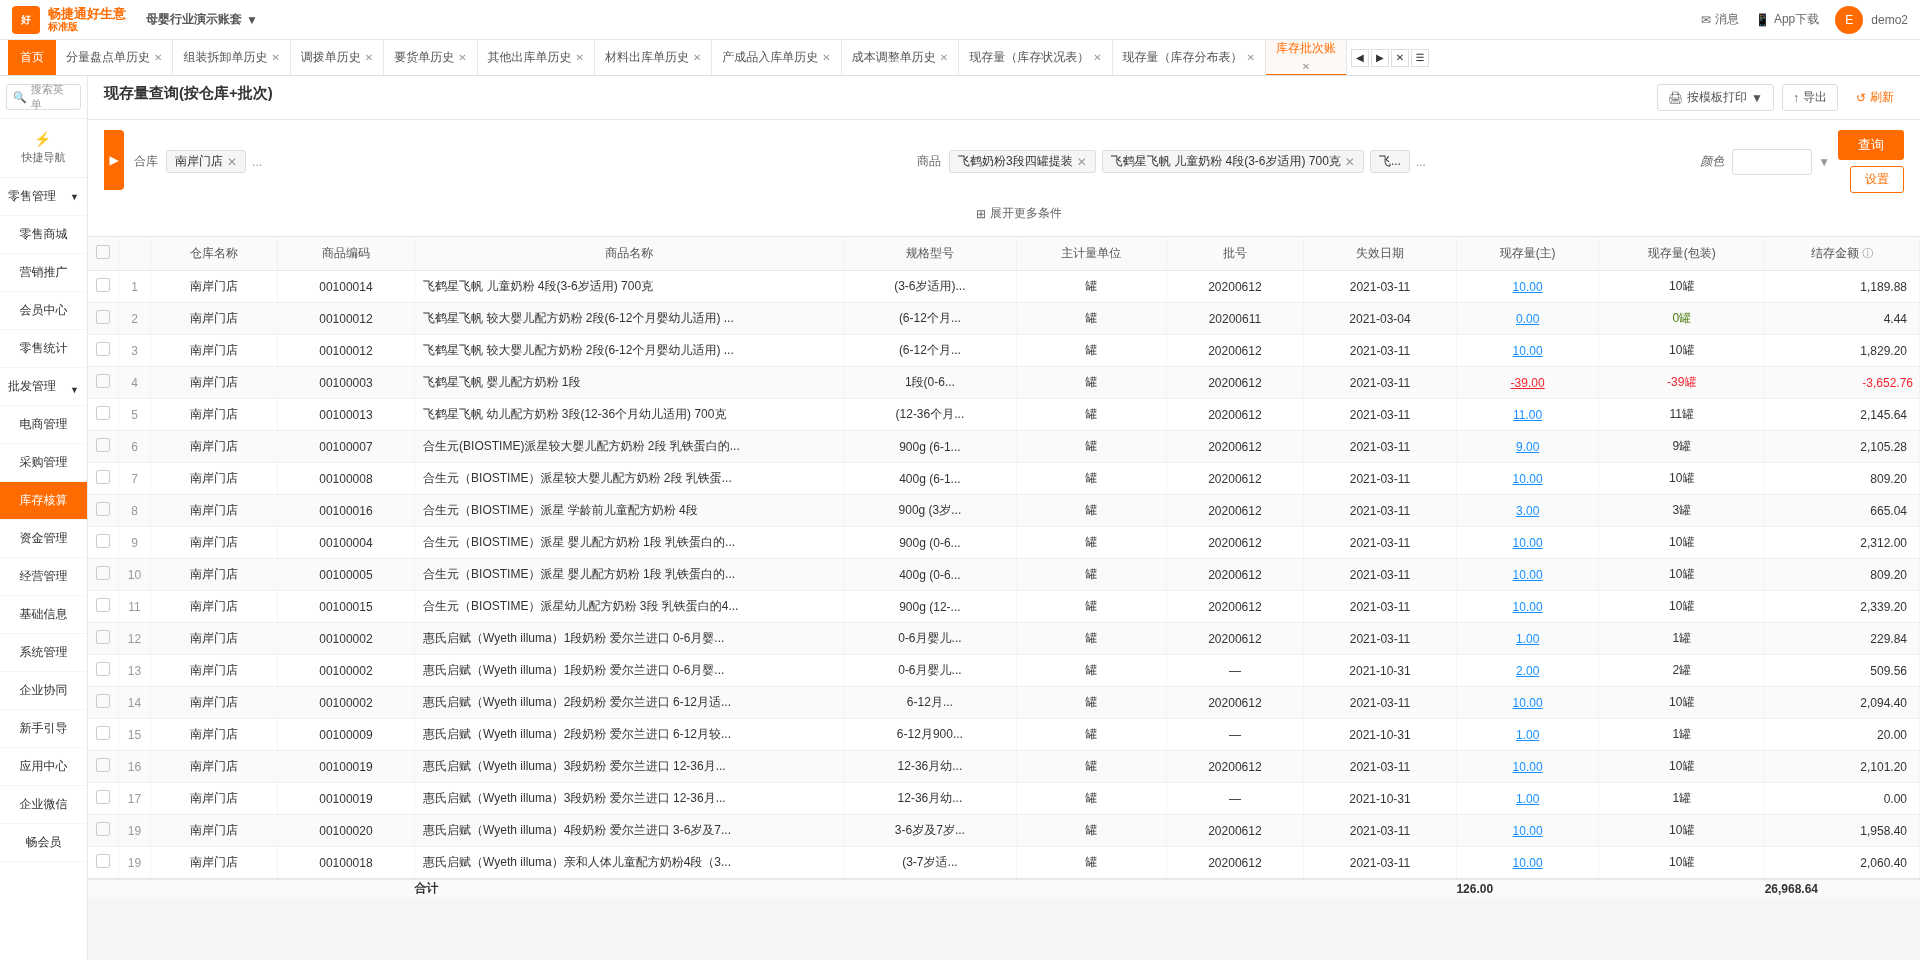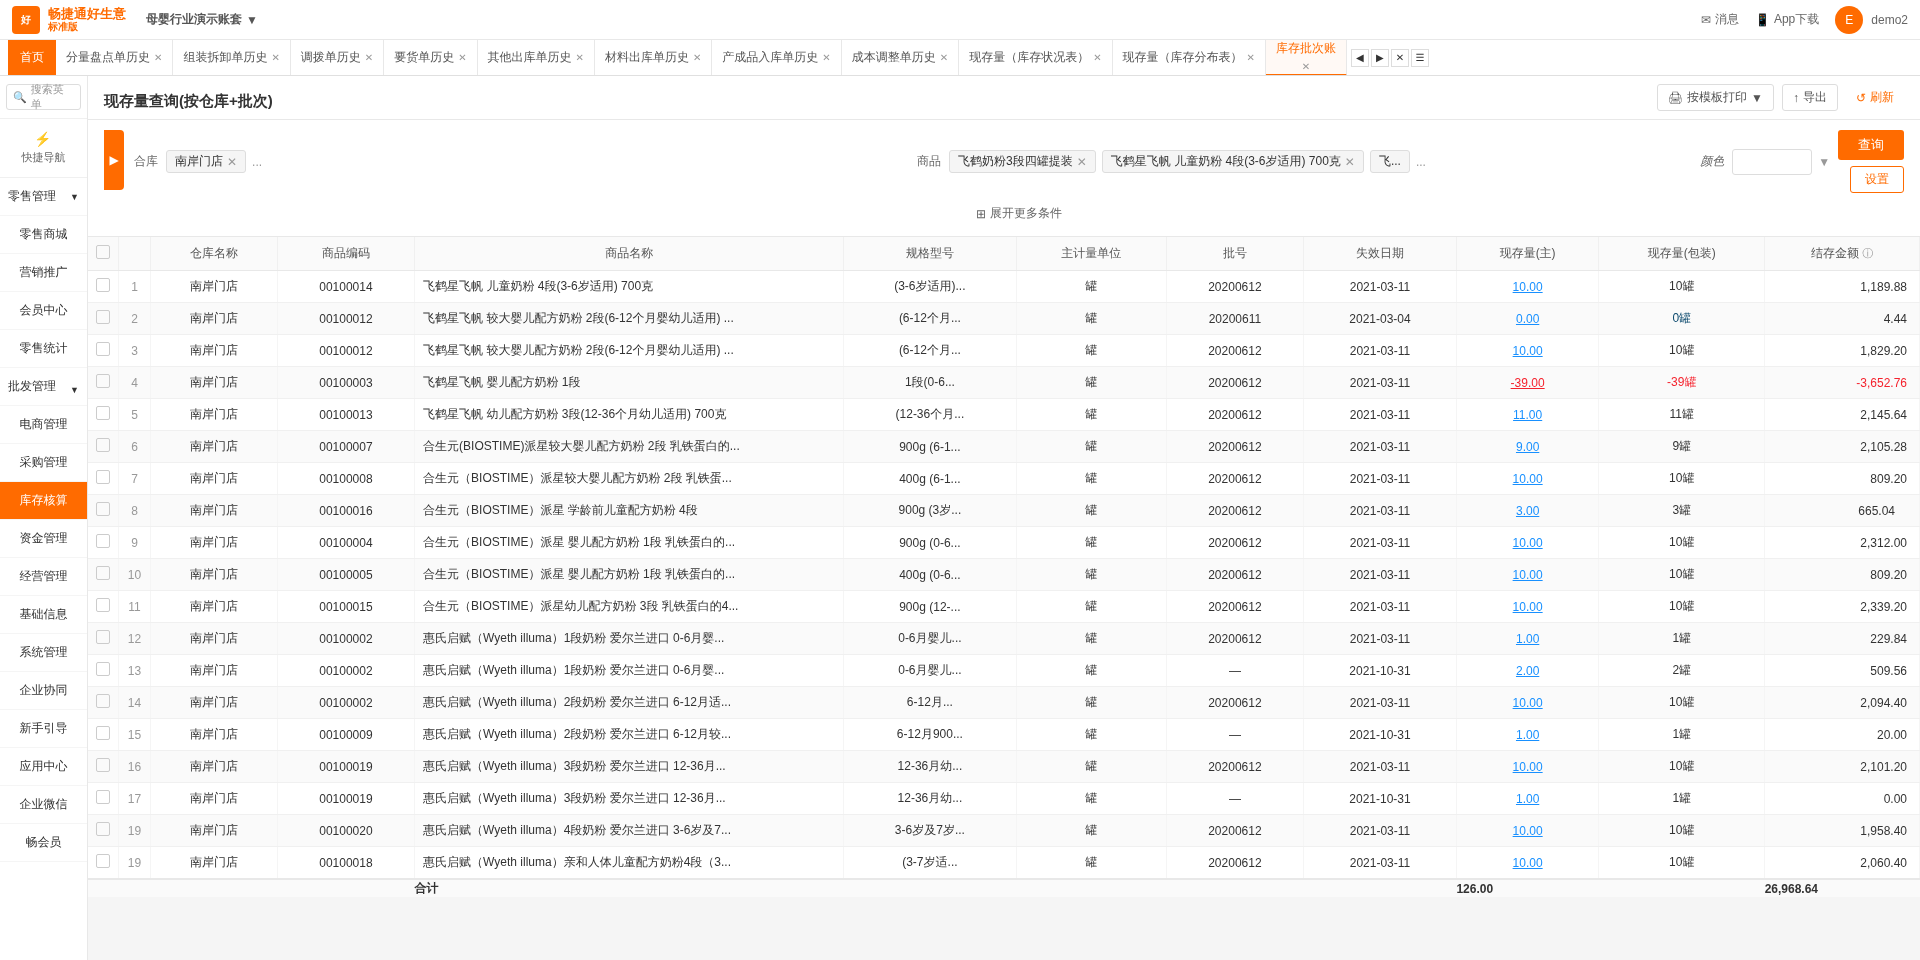--- a/index.html
+++ b/index.html
@@ -62,21 +62,21 @@
       font-size: 12px; color: #333; border-bottom: 1px solid #f5f5f5;
     }
     .sidebar-menu-item.active { color: #fff; background: #ff6b00; }
     .sidebar-menu-item .menu-arrow { font-size: 9px; }
 
     
     .content { flex: 1; overflow: hidden; display: flex; flex-direction: column; }
 
     
     .page-header {
-      display: flex; align-items: flex-end; justify-content: space-between;
+      display: flex; align-items: flex-start; justify-content: space-between;
       padding: 8px 16px; background: #fff; border-bottom: 1px solid #e8e8e8;
     }
     .page-title { font-size: 15px; font-weight: bold; color: #333; }
     .page-actions { display: flex; align-items: center; gap: 8px; }
     .btn-template { display: flex; align-items: center; gap: 4px; padding: 4px 10px; border: 1px solid #ddd; border-radius: 3px; background: #fff; cursor: pointer; font-size: 12px; color: #555; }
     .btn-export { display: flex; align-items: center; gap: 4px; padding: 4px 10px; border: 1px solid #ddd; border-radius: 3px; background: #fff; cursor: pointer; font-size: 12px; color: #555; }
     .btn-refresh { display: flex; align-items: center; gap: 4px; padding: 4px 10px; border: none; background: #fff; cursor: pointer; font-size: 12px; color: #ff6b00; }
 
     
     .filter-area {
@@ -390,21 +390,21 @@
       <td><span class="checkbox-icon"></span></td>
       <td class="row-num">2</td>
       <td>南岸门店</td>
       <td>00100012</td>
       <td class="text-left" style="max-width:220px;overflow:hidden;text-overflow:ellipsis;white-space:nowrap;" title="飞鹤星飞帆 较大婴儿配方奶粉 2段(6-12个月婴幼儿适用) ...">飞鹤星飞帆 较大婴儿配方奶粉 2段(6-12个月婴幼儿适用) ...</td>
       <td>(6-12个月...</td>
       <td>罐</td>
       <td>20200611</td>
       <td>2021-03-04</td>
       <td><span class="link-value">0.00</span></td>
-      <td style="color:#0c4a6e">0罐</td>
+      <td style="color:#4d7c0f">0罐</td>
       <td style="color:#333;text-align:right;padding-right:12px;">4.44</td>
     </tr>
             <tr style="background: rgb(255, 255, 255);">
       <td><span class="checkbox-icon"></span></td>
       <td class="row-num">3</td>
       <td>南岸门店</td>
       <td>00100012</td>
       <td class="text-left" style="max-width:220px;overflow:hidden;text-overflow:ellipsis;white-space:nowrap;" title="飞鹤星飞帆 较大婴儿配方奶粉 2段(6-12个月婴幼儿适用) ...">飞鹤星飞帆 较大婴儿配方奶粉 2段(6-12个月婴幼儿适用) ...</td>
       <td>(6-12个月...</td>
       <td>罐</td>
@@ -419,21 +419,21 @@
       <td class="row-num">4</td>
       <td>南岸门店</td>
       <td>00100003</td>
       <td class="text-left" style="max-width:220px;overflow:hidden;text-overflow:ellipsis;white-space:nowrap;" title="飞鹤星飞帆 婴儿配方奶粉 1段">飞鹤星飞帆 婴儿配方奶粉 1段</td>
       <td>1段(0-6...</td>
       <td>罐</td>
       <td>20200612</td>
       <td>2021-03-11</td>
       <td><span class="link-value red">-39.00</span></td>
       <td style="color:#f5222d">-39罐</td>
-      <td style="color:#f5222d;text-align:right;padding-right:12px;">-3,652.76</td>
+      <td style="color:#f5222d;text-align:right;padding-right:6px;">-3,652.76</td>
     </tr>
             <tr style="background: rgb(255, 255, 255);">
       <td><span class="checkbox-icon"></span></td>
       <td class="row-num">5</td>
       <td>南岸门店</td>
       <td>00100013</td>
       <td class="text-left" style="max-width:220px;overflow:hidden;text-overflow:ellipsis;white-space:nowrap;" title="飞鹤星飞帆 幼儿配方奶粉 3段(12-36个月幼儿适用) 700克">飞鹤星飞帆 幼儿配方奶粉 3段(12-36个月幼儿适用) 700克</td>
       <td>(12-36个月...</td>
       <td>罐</td>
       <td>20200612</td>
@@ -475,21 +475,21 @@
       <td class="row-num">8</td>
       <td>南岸门店</td>
       <td>00100016</td>
       <td class="text-left" style="max-width:220px;overflow:hidden;text-overflow:ellipsis;white-space:nowrap;" title="合生元（BIOSTIME）派星 学龄前儿童配方奶粉 4段">合生元（BIOSTIME）派星 学龄前儿童配方奶粉 4段</td>
       <td>900g (3岁...</td>
       <td>罐</td>
       <td>20200612</td>
       <td>2021-03-11</td>
       <td><span class="link-value">3.00</span></td>
       <td style="color:#333">3罐</td>
-      <td style="color:#333;text-align:right;padding-right:24px;">665.04</td>
+      <td style="color:#333;text-align:right;padding-right:12px;">665.04</td>
     </tr>
             <tr style="background: rgb(255, 255, 255);">
       <td><span class="checkbox-icon"></span></td>
       <td class="row-num">9</td>
       <td>南岸门店</td>
       <td>00100004</td>
       <td class="text-left" style="max-width:220px;overflow:hidden;text-overflow:ellipsis;white-space:nowrap;" title="合生元（BIOSTIME）派星 婴儿配方奶粉 1段 乳铁蛋白的...">合生元（BIOSTIME）派星 婴儿配方奶粉 1段 乳铁蛋白的...</td>
       <td>900g (0-6...</td>
       <td>罐</td>
       <td>20200612</td>

